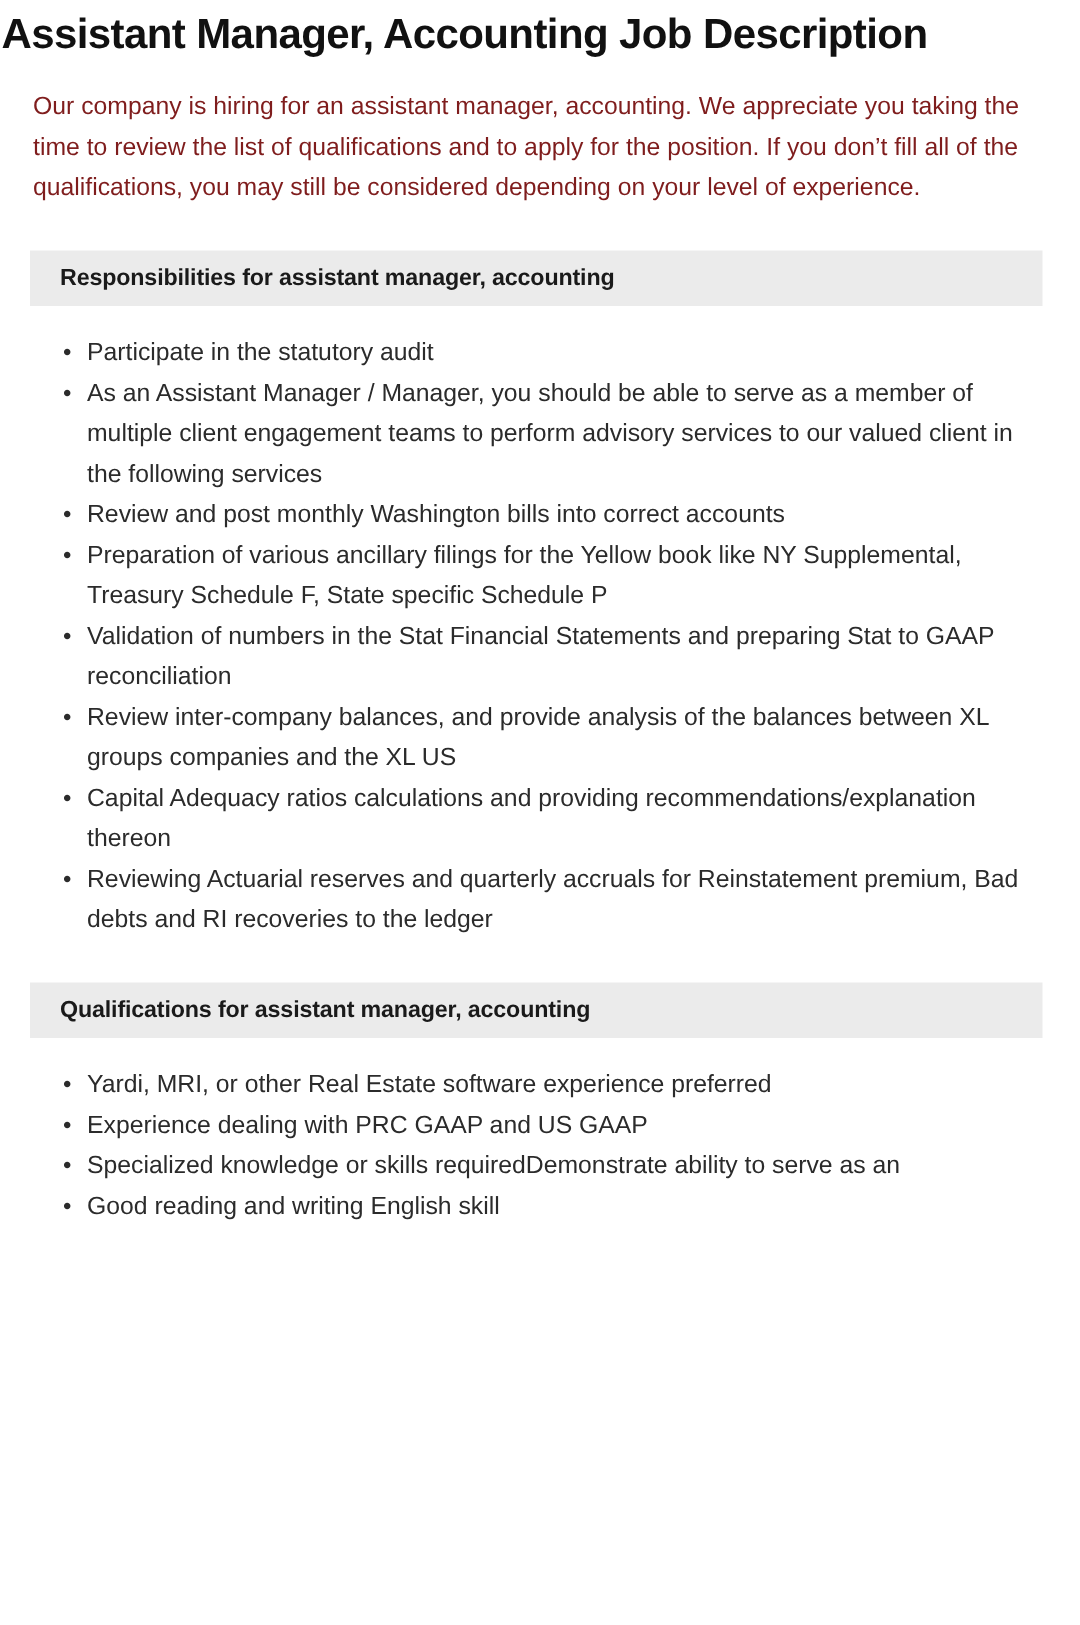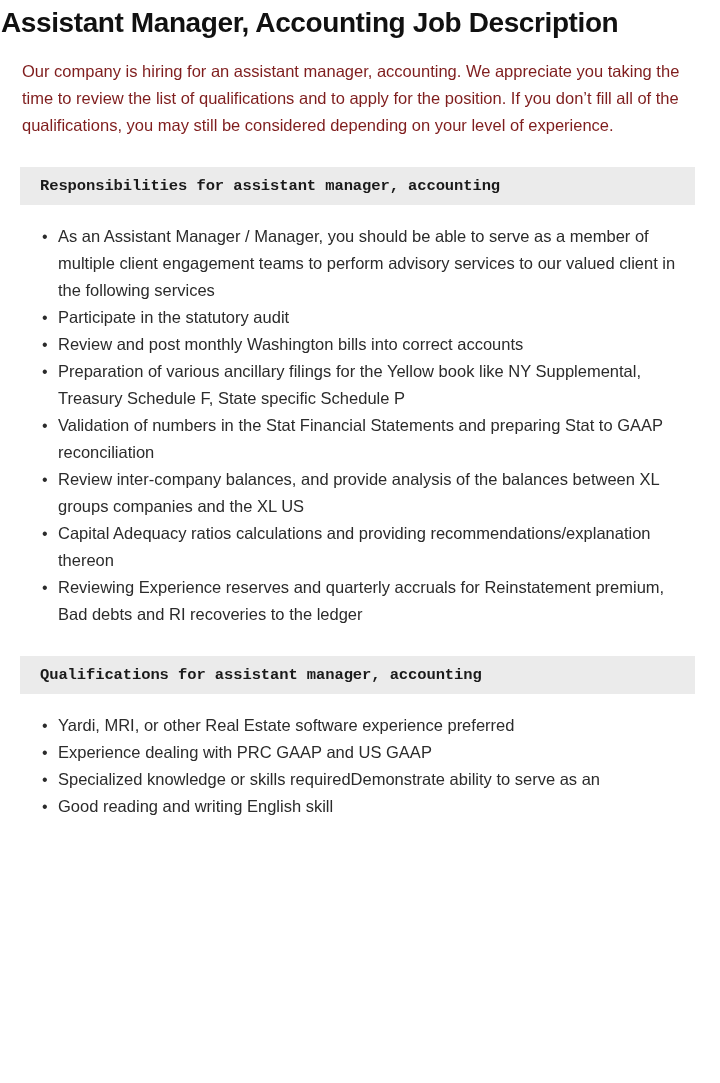--- a/index.html
+++ b/index.html
@@ -45,21 +45,20 @@
     margin: 0 25px 0 20px;
     padding: 9px 0 9px 20px;
     box-sizing: border-box;
   }
   .section-header-text {
     font-size: 15.5px;
     line-height: 19px;
     font-weight: bold;
     color: #1a1a1a;
     letter-spacing: -0.1px;
-    font-family: Liberation Mono, monospace;
   }
   .bullet-list {
     list-style: none;
     margin: 0;
     padding: 18px 24px 0 0;
   }
   .bullet-list li {
     position: relative;
     font-size: 16.5px;
     line-height: 27px;
@@ -90,28 +89,28 @@
 
   <h1 class="page-title">Assistant Manager, Accounting Job Description</h1>
 
   <p class="intro">Our company is hiring for an assistant manager, accounting. We appreciate you taking the time to review the list of qualifications and to apply for the position. If you don’t fill all of the qualifications, you may still be considered depending on your level of experience.</p>
 
   <section class="section section-responsibilities">
     <div class="section-header">
       <span class="section-header-text">Responsibilities for assistant manager, accounting</span>
     </div>
     <ul class="bullet-list">
+      <li>Participate in the statutory audit</li>
       <li>As an Assistant Manager / Manager, you should be able to serve as a member of multiple client engagement teams to perform advisory services to our valued client in the following services</li>
-      <li>Participate in the statutory audit</li>
       <li>Review and post monthly Washington bills into correct accounts</li>
       <li>Preparation of various ancillary filings for the Yellow book like NY Supplemental, Treasury Schedule F, State specific Schedule P</li>
       <li>Validation of numbers in the Stat Financial Statements and preparing Stat to GAAP reconciliation</li>
       <li>Review inter-company balances, and provide analysis of the balances between XL groups companies and the XL US</li>
       <li>Capital Adequacy ratios calculations and providing recommendations/explanation thereon</li>
-      <li>Reviewing Experience reserves and quarterly accruals for Reinstatement premium, Bad debts and RI recoveries to the ledger</li>
+      <li>Reviewing Actuarial reserves and quarterly accruals for Reinstatement premium, Bad debts and RI recoveries to the ledger</li>
     </ul>
   </section>
 
   <section class="section section-qualifications">
     <div class="section-header">
       <span class="section-header-text">Qualifications for assistant manager, accounting</span>
     </div>
     <ul class="bullet-list">
       <li>Yardi, MRI, or other Real Estate software experience preferred</li>
       <li>Experience dealing with PRC GAAP and US GAAP</li>

